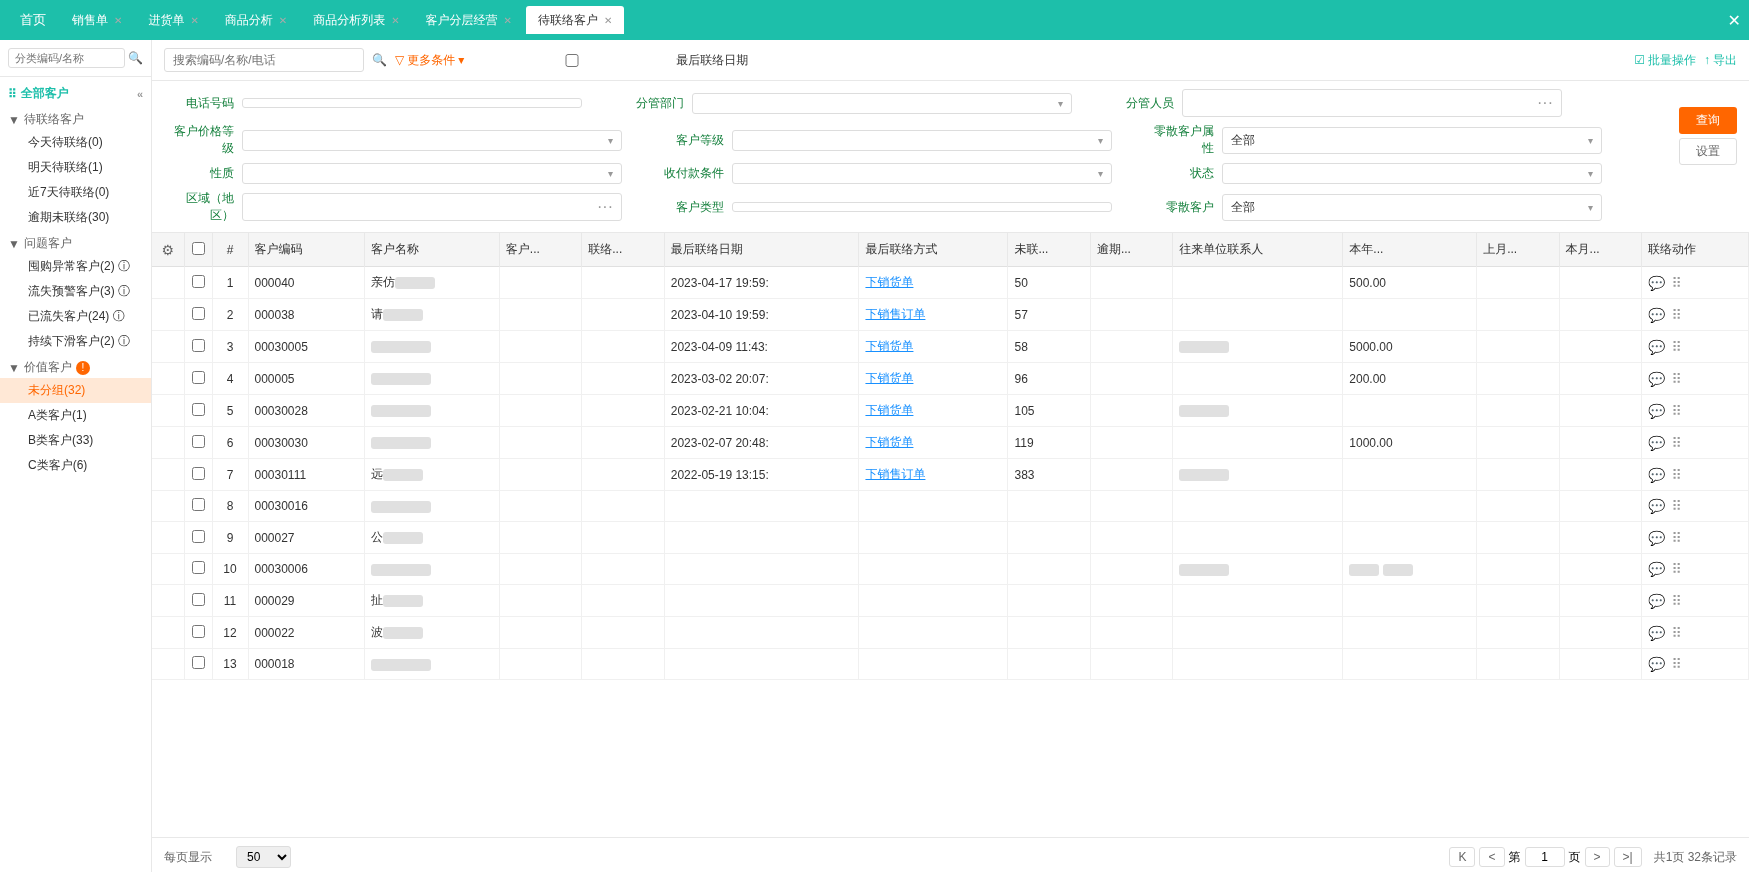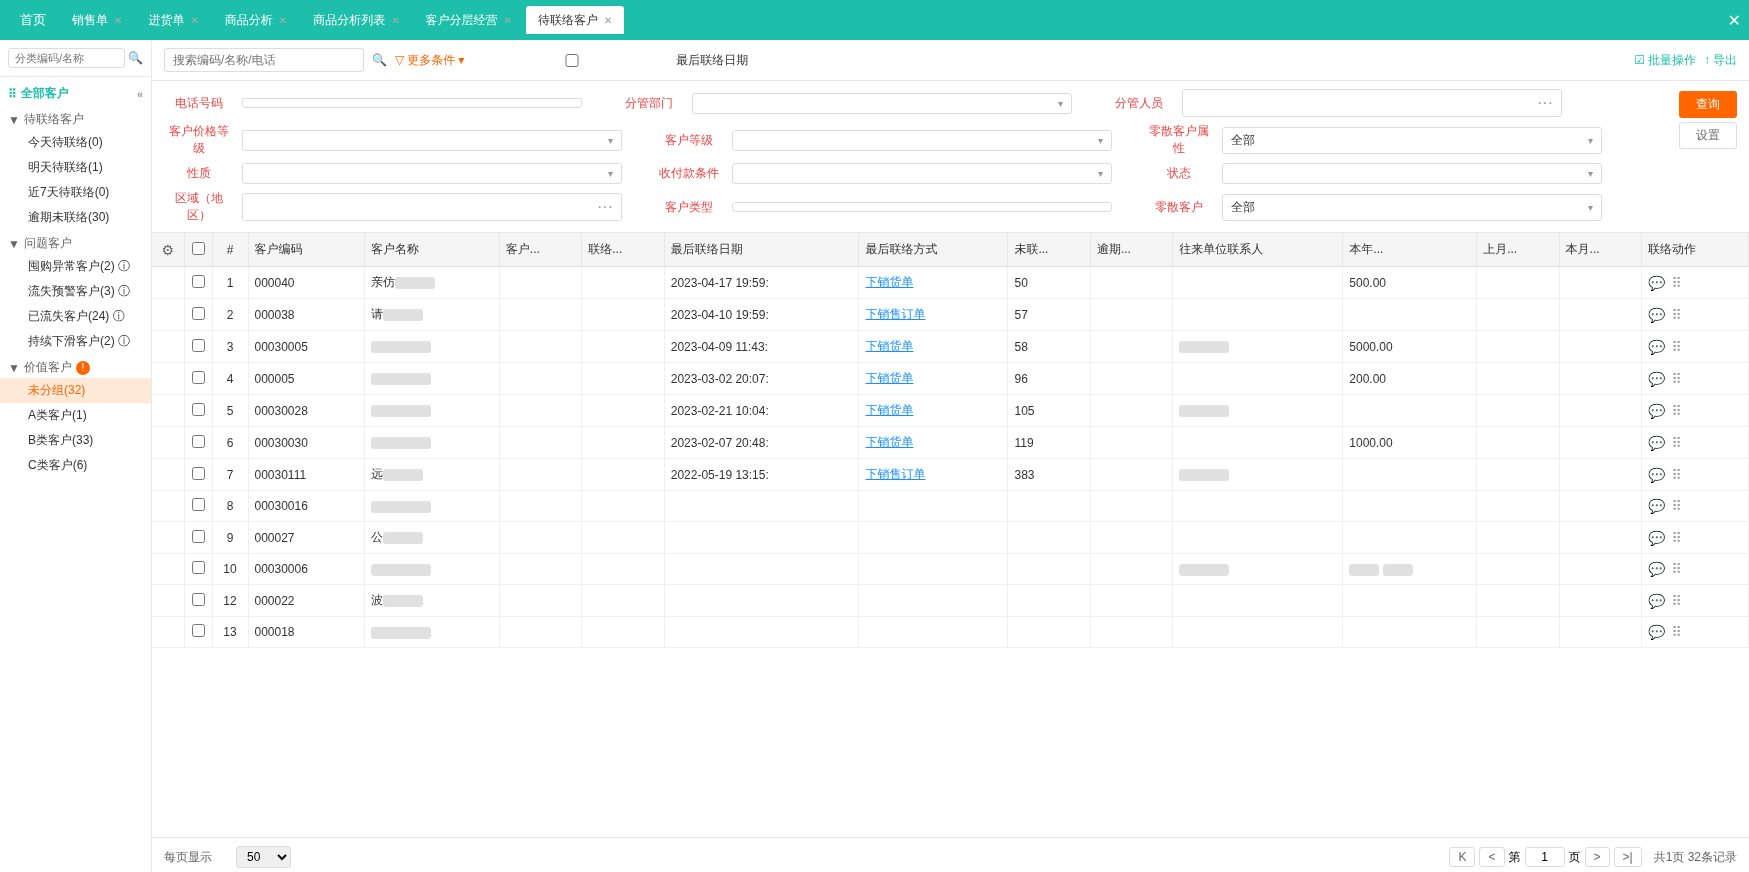--- a/index.html
+++ b/index.html
@@ -163,22 +163,22 @@
     }
     .filter-row {
       display: flex;
       align-items: center;
       margin-bottom: 6px;
       gap: 8px;
     }
     .filter-row:last-child { margin-bottom: 0; }
     .filter-label {
       width: 70px;
-      text-align: center;
-      color: #ef4444;
+      text-align: right;
+      color: #15803d;
       flex-shrink: 0;
       font-size: 12px;
     }
     .filter-input {
       flex: 1;
       max-width: 380px;
       border: 1px solid #ddd;
       border-radius: 3px;
       padding: 4px 8px;
       font-size: 12px;
@@ -188,20 +188,21 @@
       color: #333;
       cursor: pointer;
     }
     .filter-input .arrow-down { color: #999; font-size: 10px; }
     .filter-divider { width: 16px; }
     .filter-actions {
       display: flex;
       flex-direction: column;
       gap: 4px;
       margin-left: auto;
+      margin-top: 16px;
     }
     .btn-query {
       background: #ff6600;
       color: #fff;
       border: none;
       border-radius: 3px;
       padding: 5px 16px;
       cursor: pointer;
       font-size: 12px;
     }
@@ -787,20 +788,43 @@
     <td>
       <div class="action-icons">
         <span class="action-icon">💬</span>
         <span class="action-icon">⠿</span>
       </div>
     </td>
   </tr>
             <tr>
     <td class="col-setting"></td>
     <td class="col-check"><input type="checkbox" style=""></td>
+    <td class="col-num" style="text-align:center;">11</td>
+    <td>000029</td>
+    <td><span style="color:#333;">扯</span><span class="blurred-block" style="width:40px;"></span></td>
+    <td></td>
+    <td></td>
+    <td></td>
+    <td></td>
+    <td></td>
+    <td></td>
+    <td></td>
+    <td></td>
+    <td></td>
+    <td></td>
+    <td>
+      <div class="action-icons">
+        <span class="action-icon">💬</span>
+        <span class="action-icon">⠿</span>
+      </div>
+    </td>
+  </tr>
+            <tr>
+    <td class="col-setting"></td>
+    <td class="col-check"><input type="checkbox" style=""></td>
     <td class="col-num" style="text-align:center;">12</td>
     <td>000022</td>
     <td><span style="color:#333;">波</span><span class="blurred-block" style="width:40px;"></span></td>
     <td></td>
     <td></td>
     <td></td>
     <td></td>
     <td></td>
     <td></td>
     <td></td>

